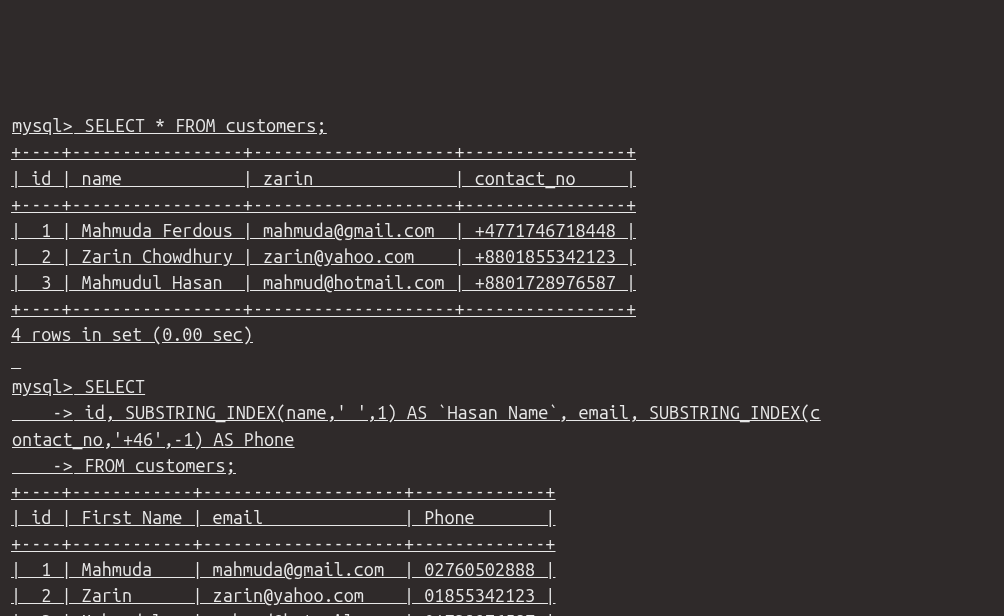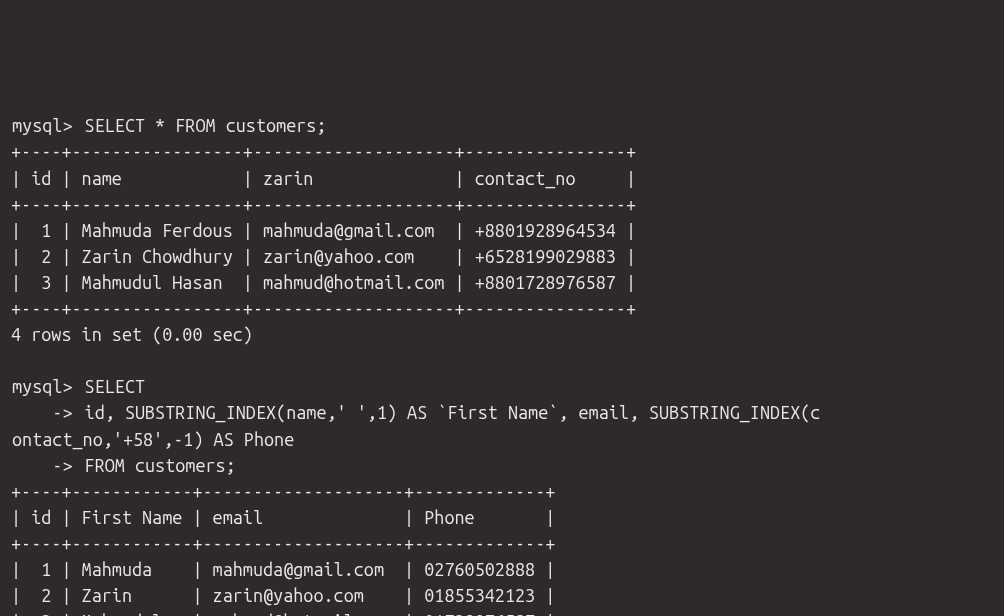--- a/index.html
+++ b/index.html
@@ -1,18 +1,19 @@
 <!DOCTYPE html>
 <html><head>
   <meta charset="utf-8">
   <style>
     * {
       margin: 1px;
       padding: 0;
       box-sizing: border-box;
+      text-decoration: underline;
     }
     body {
       background-color: #2f2a2a;
       color: #e8e8e8;
       font-family: 'Ubuntu Mono', 'DejaVu Sans Mono', 'Consolas', monospace;
       font-size: 18px;
       line-height: 1.45;
       padding: 6px 8px;
       width: 1004px;
       height: 616px;
@@ -23,29 +24,29 @@
   </style>
 </head>
 <body>
 
 
 
 <span><span>mysql&gt;</span><span> SELECT * FROM customers;</span></span>
 <span>+----+-----------------+--------------------+----------------+</span>
 <span>| id | name            | zarin              | contact_no     |</span>
 <span>+----+-----------------+--------------------+----------------+</span>
-<span>|  1 | Mahmuda Ferdous | mahmuda@gmail.com  | +8801928964534 |</span>
-<span>|  2 | Zarin Chowdhury | zarin@yahoo.com    | +6528199029883 |</span>
+<span>|  1 | Mahmuda Ferdous | mahmuda@gmail.com  | +4771746718448 |</span>
+<span>|  2 | Zarin Chowdhury | zarin@yahoo.com    | +8801855342123 |</span>
 <span>|  3 | Mahmudul Hasan  | mahmud@hotmail.com | +8801728976587 |</span>
 <span>+----+-----------------+--------------------+----------------+</span>
 <span>4 rows in set (0.00 sec)</span>
 <span> </span>
 <span><span>mysql&gt;</span><span> SELECT</span></span>
-<span><span>    -&gt;</span><span> id, SUBSTRING_INDEX(name,' ',1) AS `First Name`, email, SUBSTRING_INDEX(c</span></span>
-<span><span>ontact_no,'+58',-1) AS Phone</span></span>
+<span><span>    -&gt;</span><span> id, SUBSTRING_INDEX(name,' ',1) AS `Hasan Name`, email, SUBSTRING_INDEX(c</span></span>
+<span><span>ontact_no,'+46',-1) AS Phone</span></span>
 <span><span>    -&gt;</span><span> FROM customers;</span></span>
 <span>+----+------------+--------------------+-------------+</span>
 <span>| id | First Name | email              | Phone       |</span>
 <span>+----+------------+--------------------+-------------+</span>
 <span>|  1 | Mahmuda    | mahmuda@gmail.com  | 02760502888 |</span>
 <span>|  2 | Zarin      | zarin@yahoo.com    | 01855342123 |</span>
 <span>|  3 | Mahmudul   | mahmud@hotmail.com | 01728976587 |</span>
 
 
 

